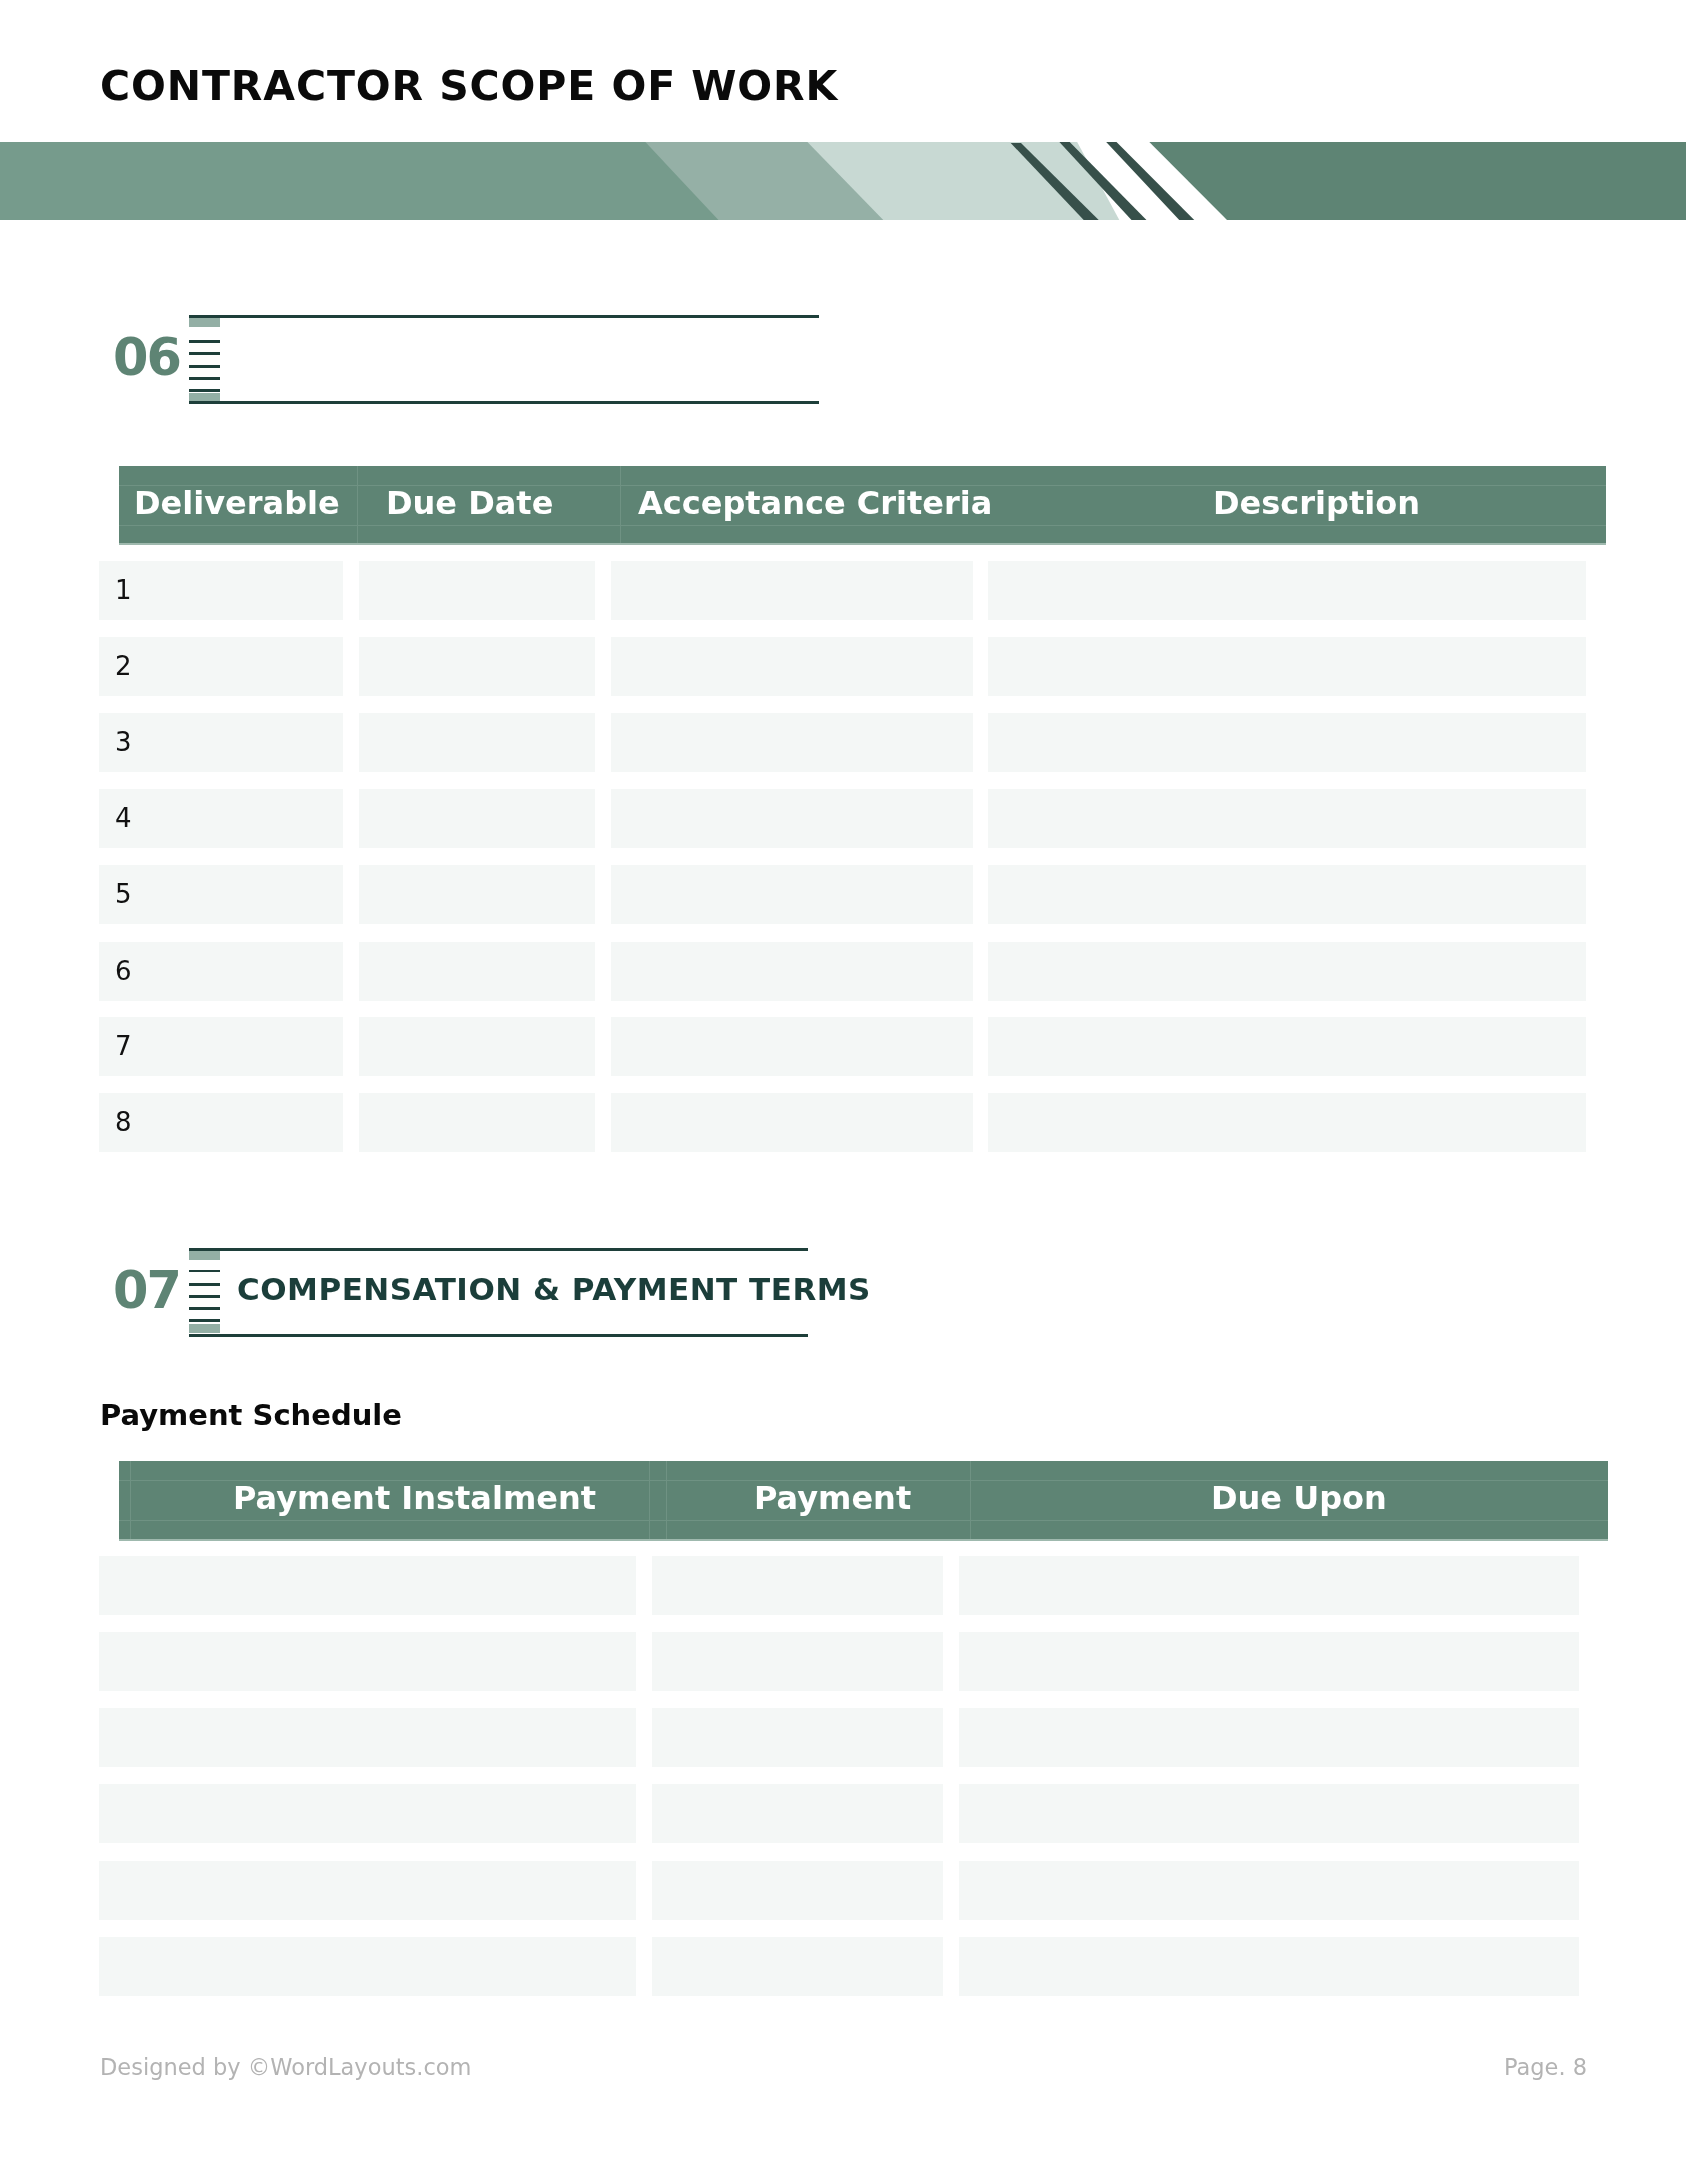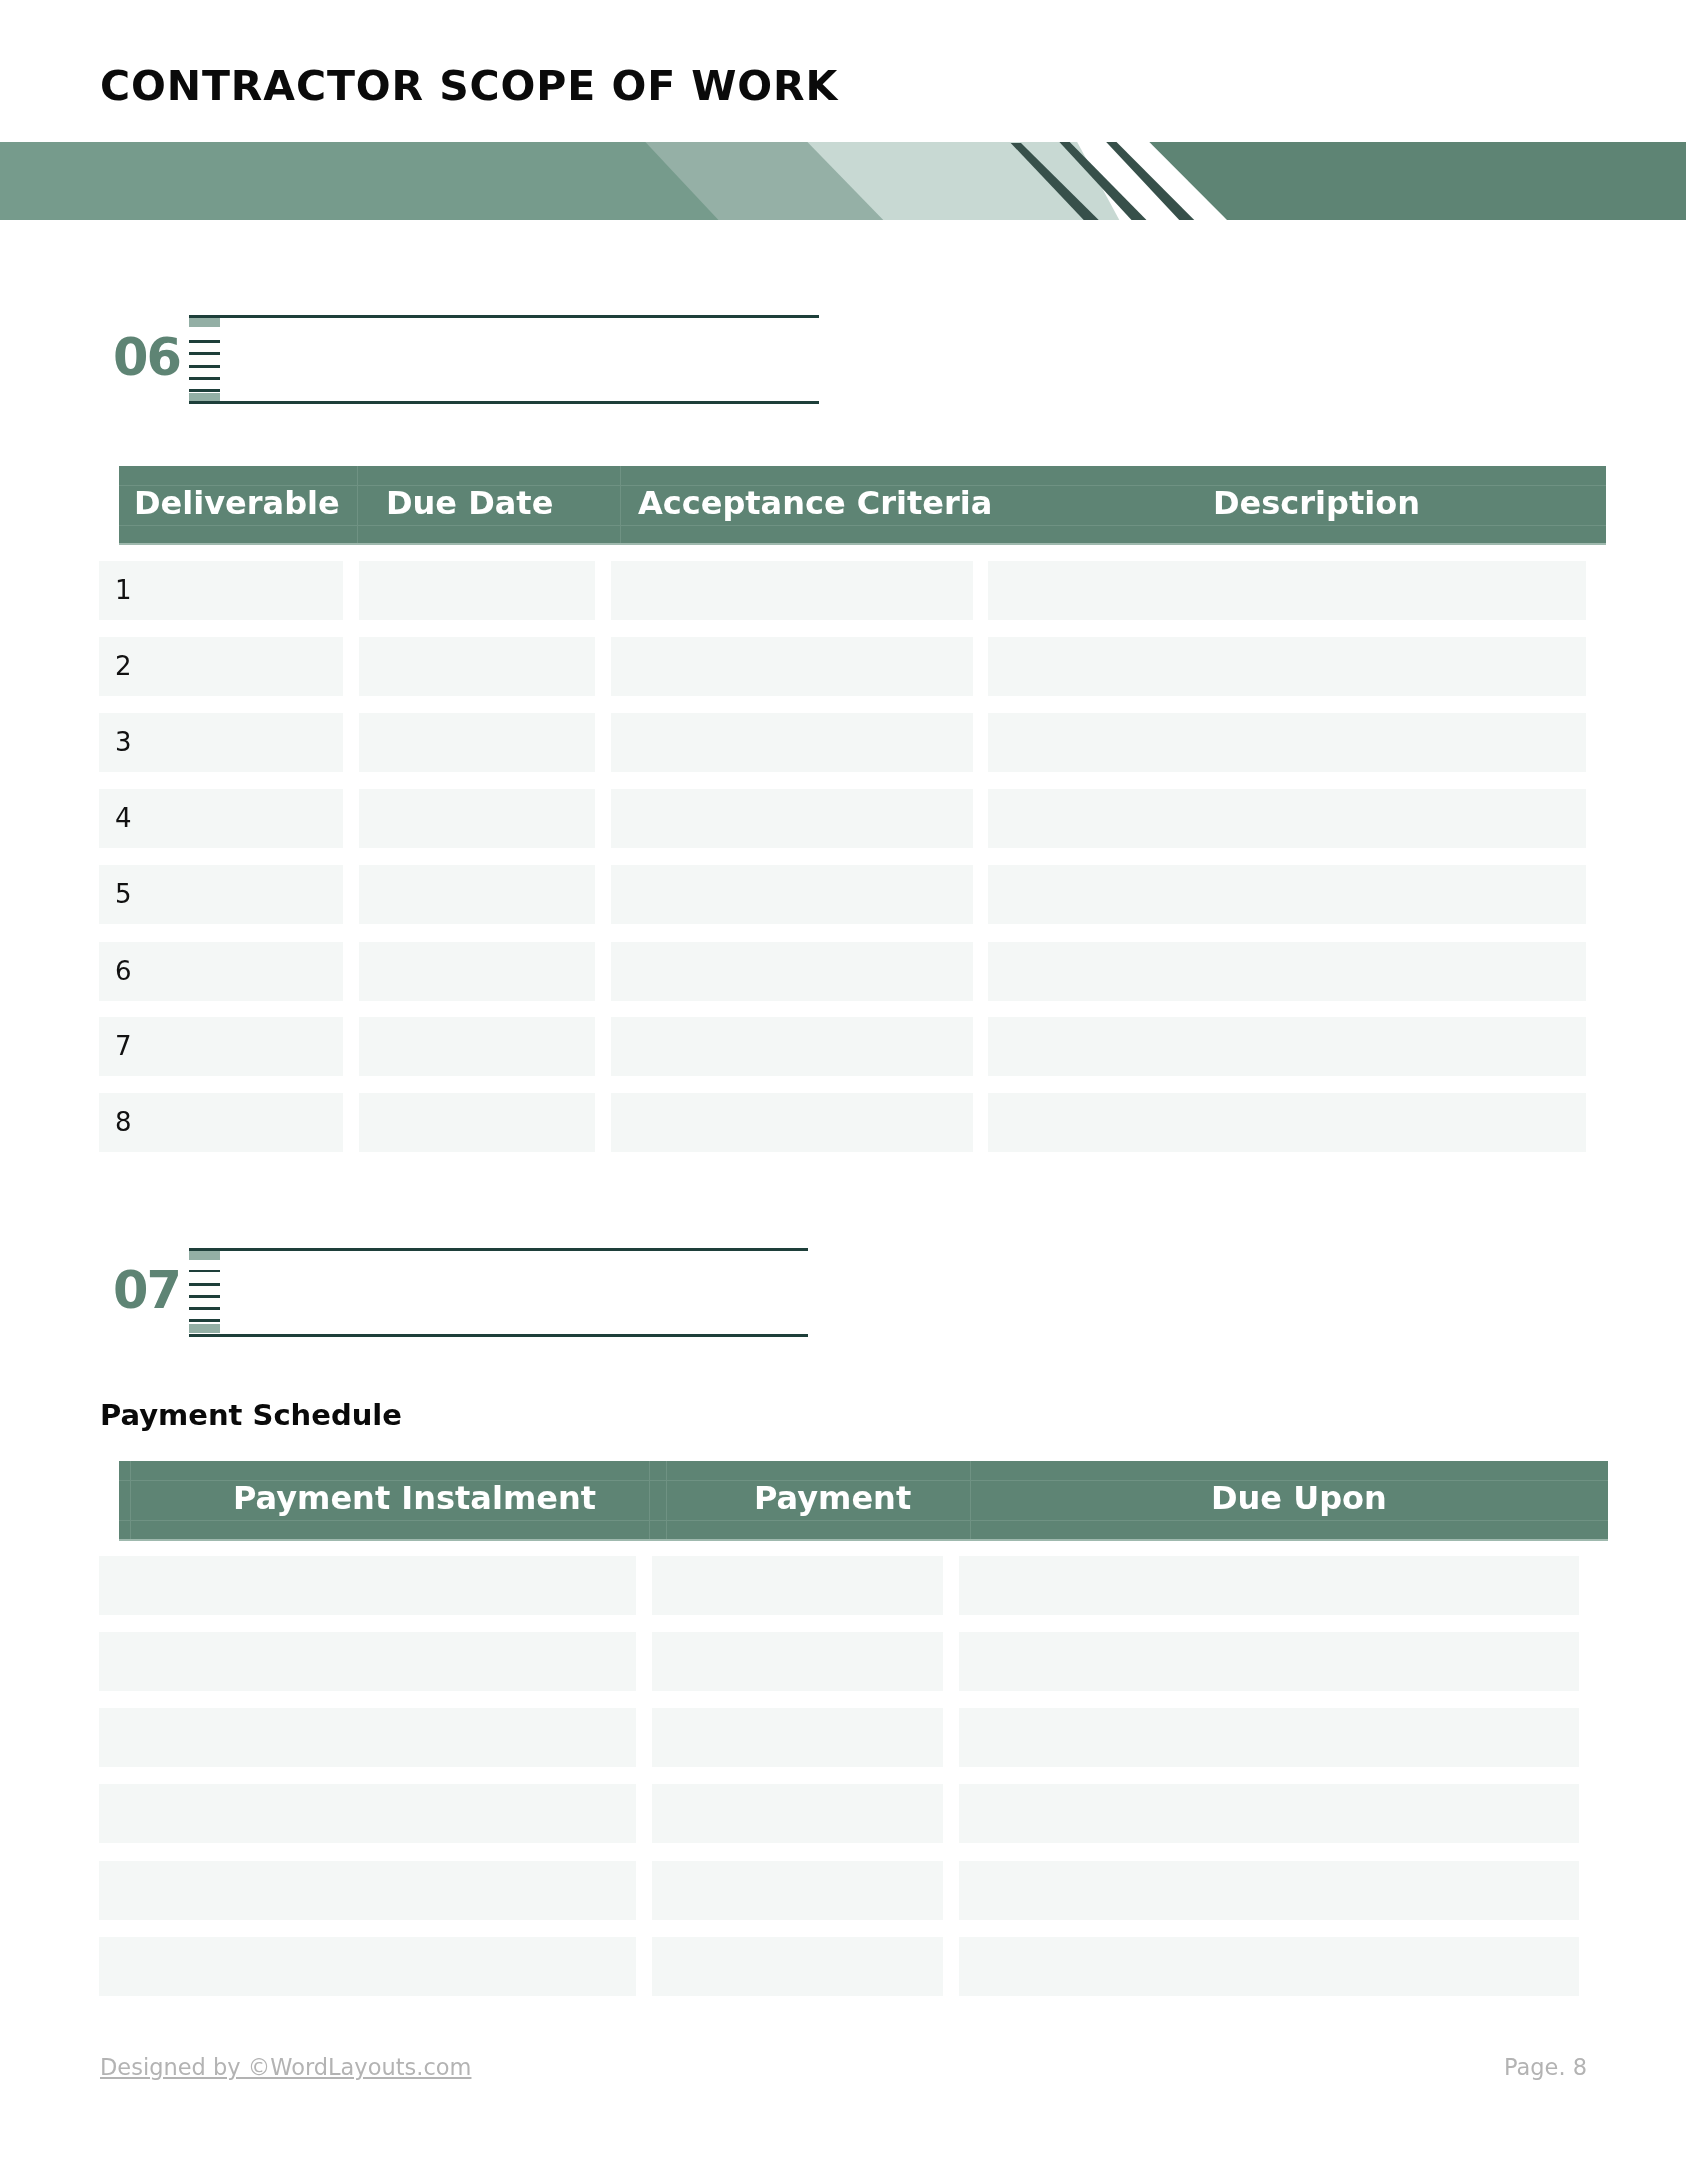--- a/index.html
+++ b/index.html
@@ -146,20 +146,21 @@
 <div class="sec-frame" style="left:189px; top:1248px; width:619px; height:90px;">
   <div class="line" style="top:0; width:619px;"></div>
   <div class="tab" style="top:2.8px;"></div>
   <div class="dash" style="top:21.5px;"></div>
   <div class="dash" style="top:35px;"></div>
   <div class="dash" style="top:47px;"></div>
   <div class="dash" style="top:59px;"></div>
   <div class="dash" style="top:71px;"></div>
   <div class="tab" style="top:76px;"></div>
   <div class="line" style="top:86px; width:619px;"></div>
+  <div class="sec-label" style="left:48px; top:23.4px; font-size:31px; letter-spacing:0.5px;">COMPENSATION &amp; PAYMENT TERMS</div>
 </div>
 
 <div class="abs subhead">Payment Schedule</div>
 
 <div class="thead" style="left:99px; top:1461px; width:1489px; height:80px;">
   <div class="hline" style="top:19px;"></div>
   <div class="hline" style="top:59px;"></div>
   <div class="vline" style="left:11.2px;"></div>
   <div class="vline" style="left:530px;"></div>
   <div class="vline" style="left:547px;"></div>
@@ -195,15 +196,15 @@
     <div class="cell" style="left:652px; top:1861px; width:291px;"></div>
     <div class="cell" style="left:959px; top:1861px; width:620px;"></div>
   </div>
   <div>
     <div class="cell" style="left:99px; top:1937px; width:537px;"></div>
     <div class="cell" style="left:652px; top:1937px; width:291px;"></div>
     <div class="cell" style="left:959px; top:1937px; width:620px;"></div>
   </div>
 </div>
 
-<div class="abs footer" style="left:100px;text-decoration:underline;">Designed by ©WordLayouts.com</div>
+<div class="abs footer" style="left:100px;">Designed by ©WordLayouts.com</div>
 <div class="abs footer" style="right:99px;">Page. 8</div>
 
 
 </body></html>

